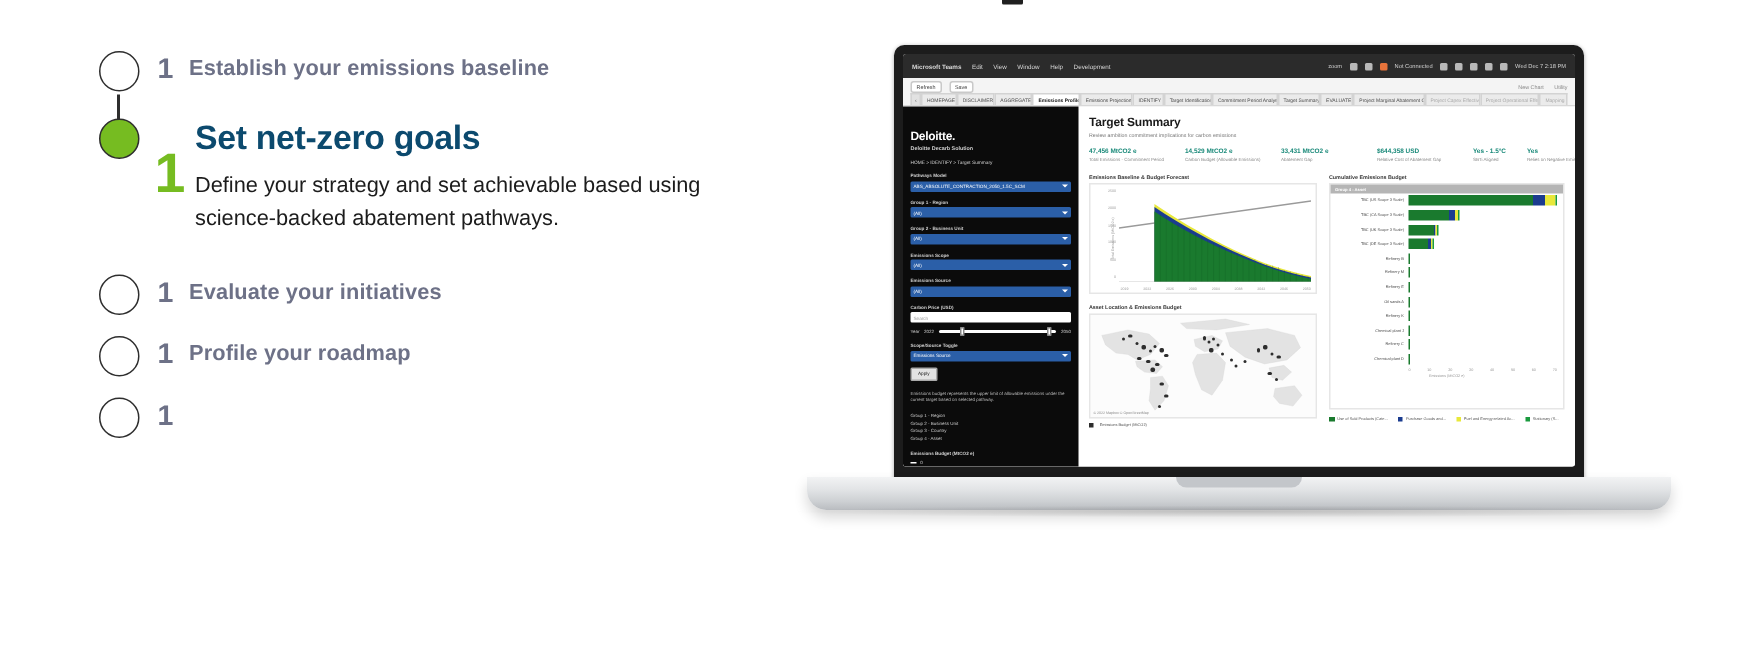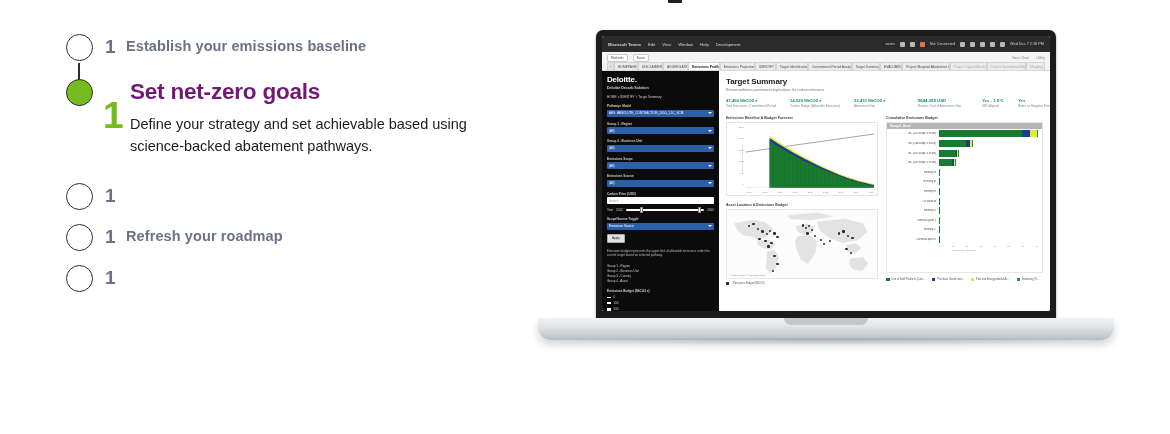--- a/index.html
+++ b/index.html
@@ -84,21 +84,21 @@
 
   .step.active .step-num {
     font-size: 37px;
     color: #76bc21;
     padding-top: 18px;
     padding-left: 7px;
     width: 34px;
   }
   .step.active .step-title {
     font-size: 22.5px;
-    color: #701a75;
+    color: #0c4a6e;
     font-weight: 700;
     padding-top: 0px;
     letter-spacing: -0.2px;
   }
   .step-desc {
     font-size: 14.5px;
     color: #1c1c1c;
     line-height: 1.52;
     margin-top: 8px;
     max-width: 352px;
@@ -228,21 +228,21 @@
   .tab.dim { color: #a9a9a9; }
   .tab.arrow { background:#e2e2e2; padding: 1px 2px; }
 
   #app-body { display: flex; height: 251px; background: #ffffff; }
 
   
   #filters {
     width: 122px;
     background: #0b0b0b;
     color: #e8e8e8;
-    padding: 5px 5px 5px 5px;
+    padding: 16px 5px 5px 5px;
     font-size: 3.3px;
     overflow: hidden;
   }
   #brand {
     font-size: 8px;
     font-weight: 700;
     letter-spacing: -.2px;
     color: #ffffff;
     line-height: 1;
   }
@@ -437,29 +437,32 @@
         <div class="step-title">Set net-zero goals</div>
         <div class="step-desc">Define your strategy and set achievable based using science-backed abatement pathways.</div>
       </div>
     </div>
 
     <div class="step small" style="top:157px;">
       <div class="step-marker">
         <div class="circle"></div>
       </div>
       <div class="step-num">1</div>
+      <div class="step-body">
+        <div class="step-title">Evaluate your initiatives</div>
+      </div>
     </div>
 
     <div class="step small" style="top:198px;">
       <div class="step-marker">
         <div class="circle"></div>
       </div>
       <div class="step-num">1</div>
       <div class="step-body">
-        <div class="step-title">Refresh your roadmap</div>
+        <div class="step-title">Profile your roadmap</div>
       </div>
     </div>
 
     <div class="step small" style="top:239px;">
       <div class="step-marker">
         <div class="circle"></div>
       </div>
       <div class="step-num">1</div>
     </div>
   </div>

